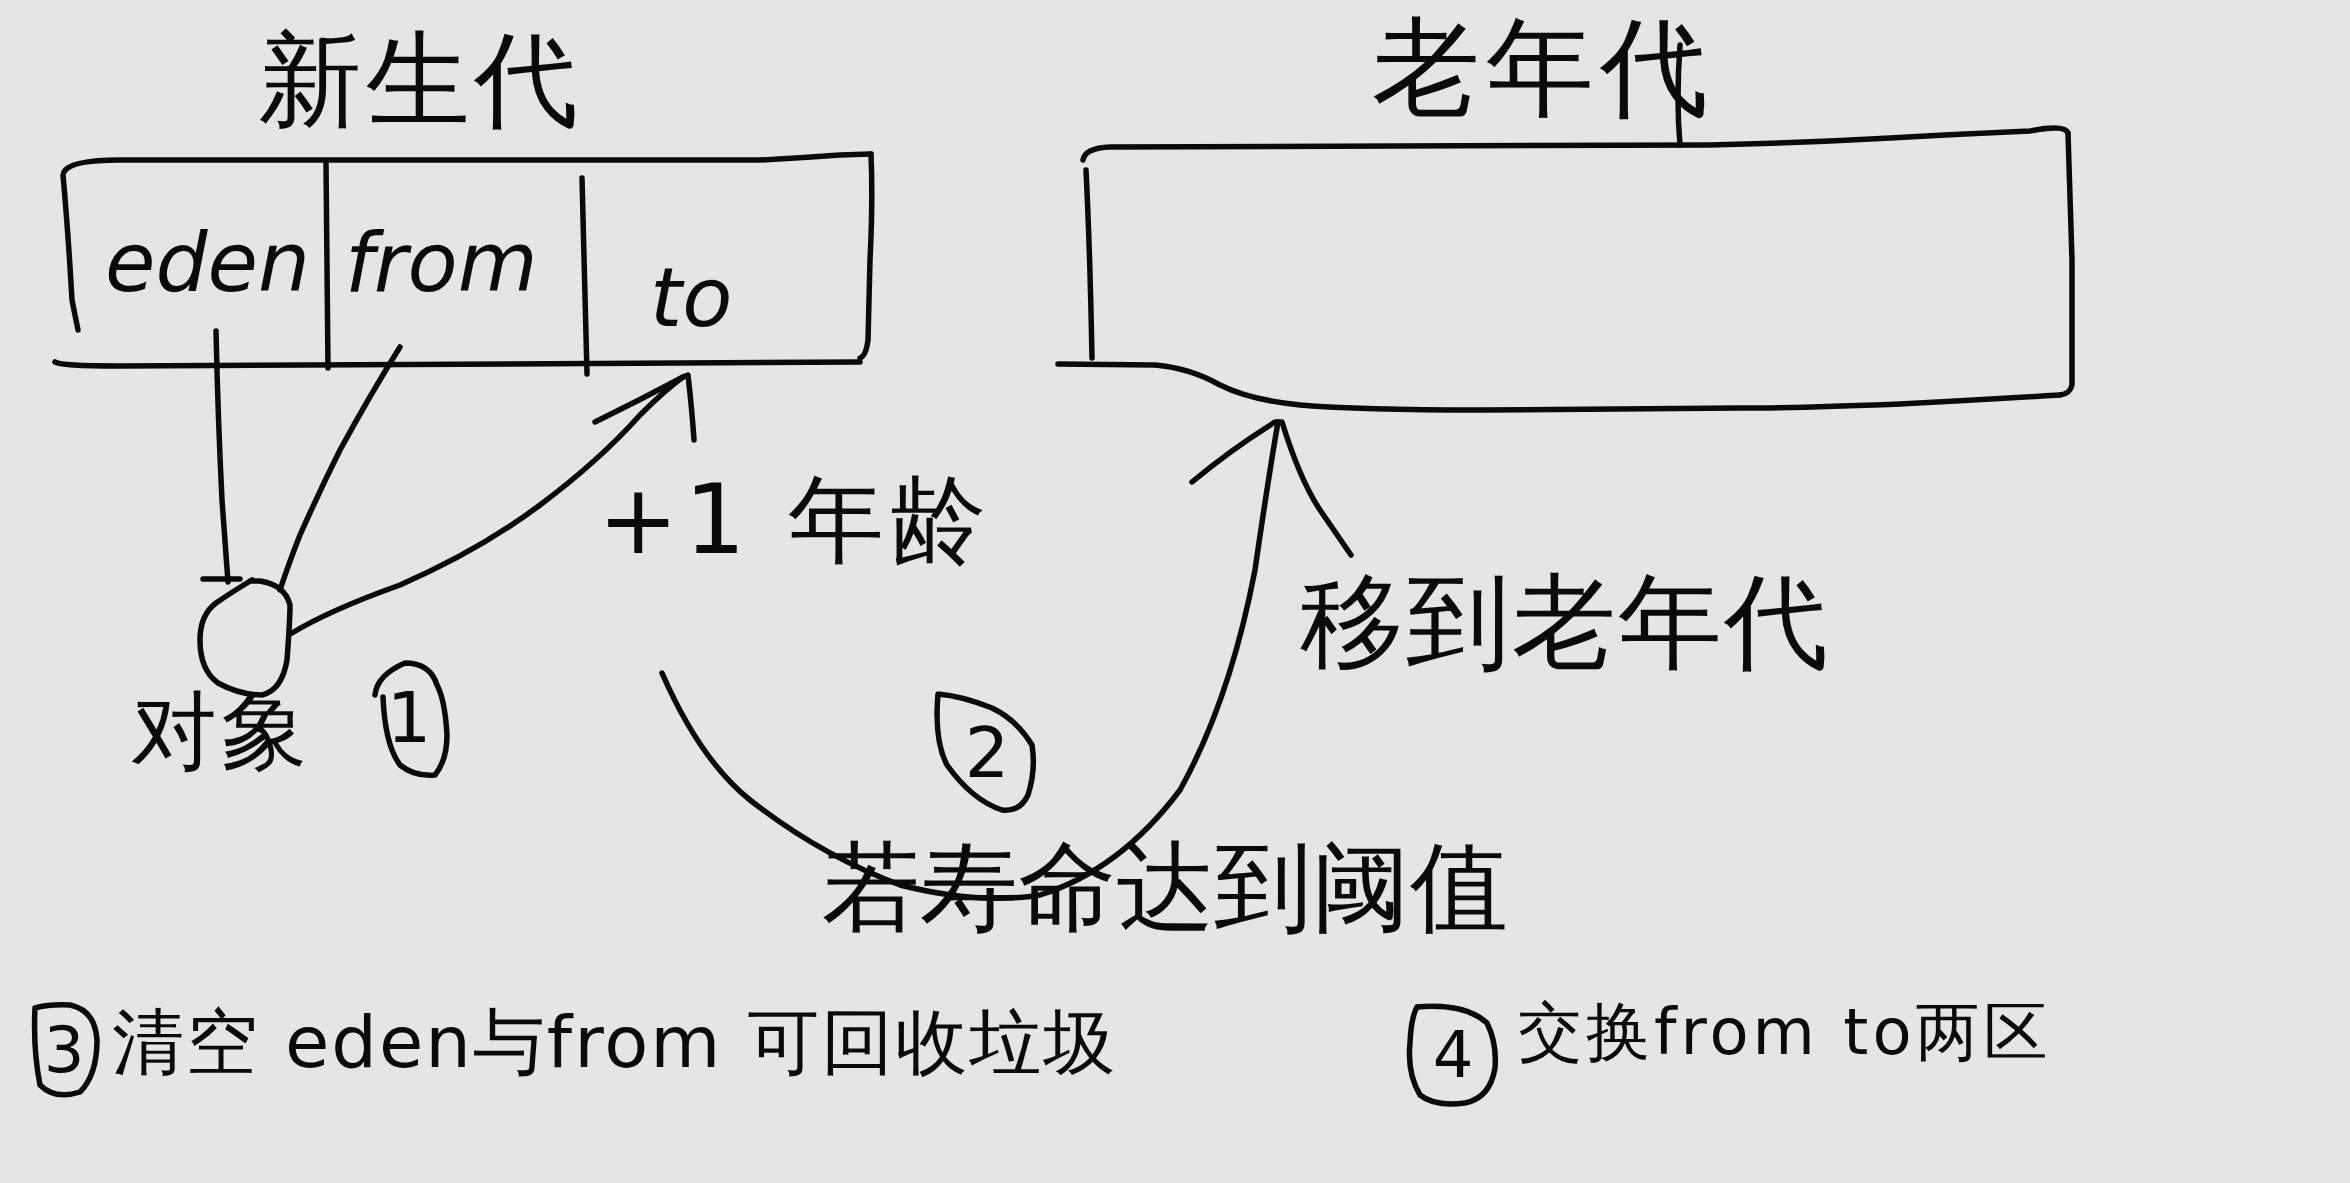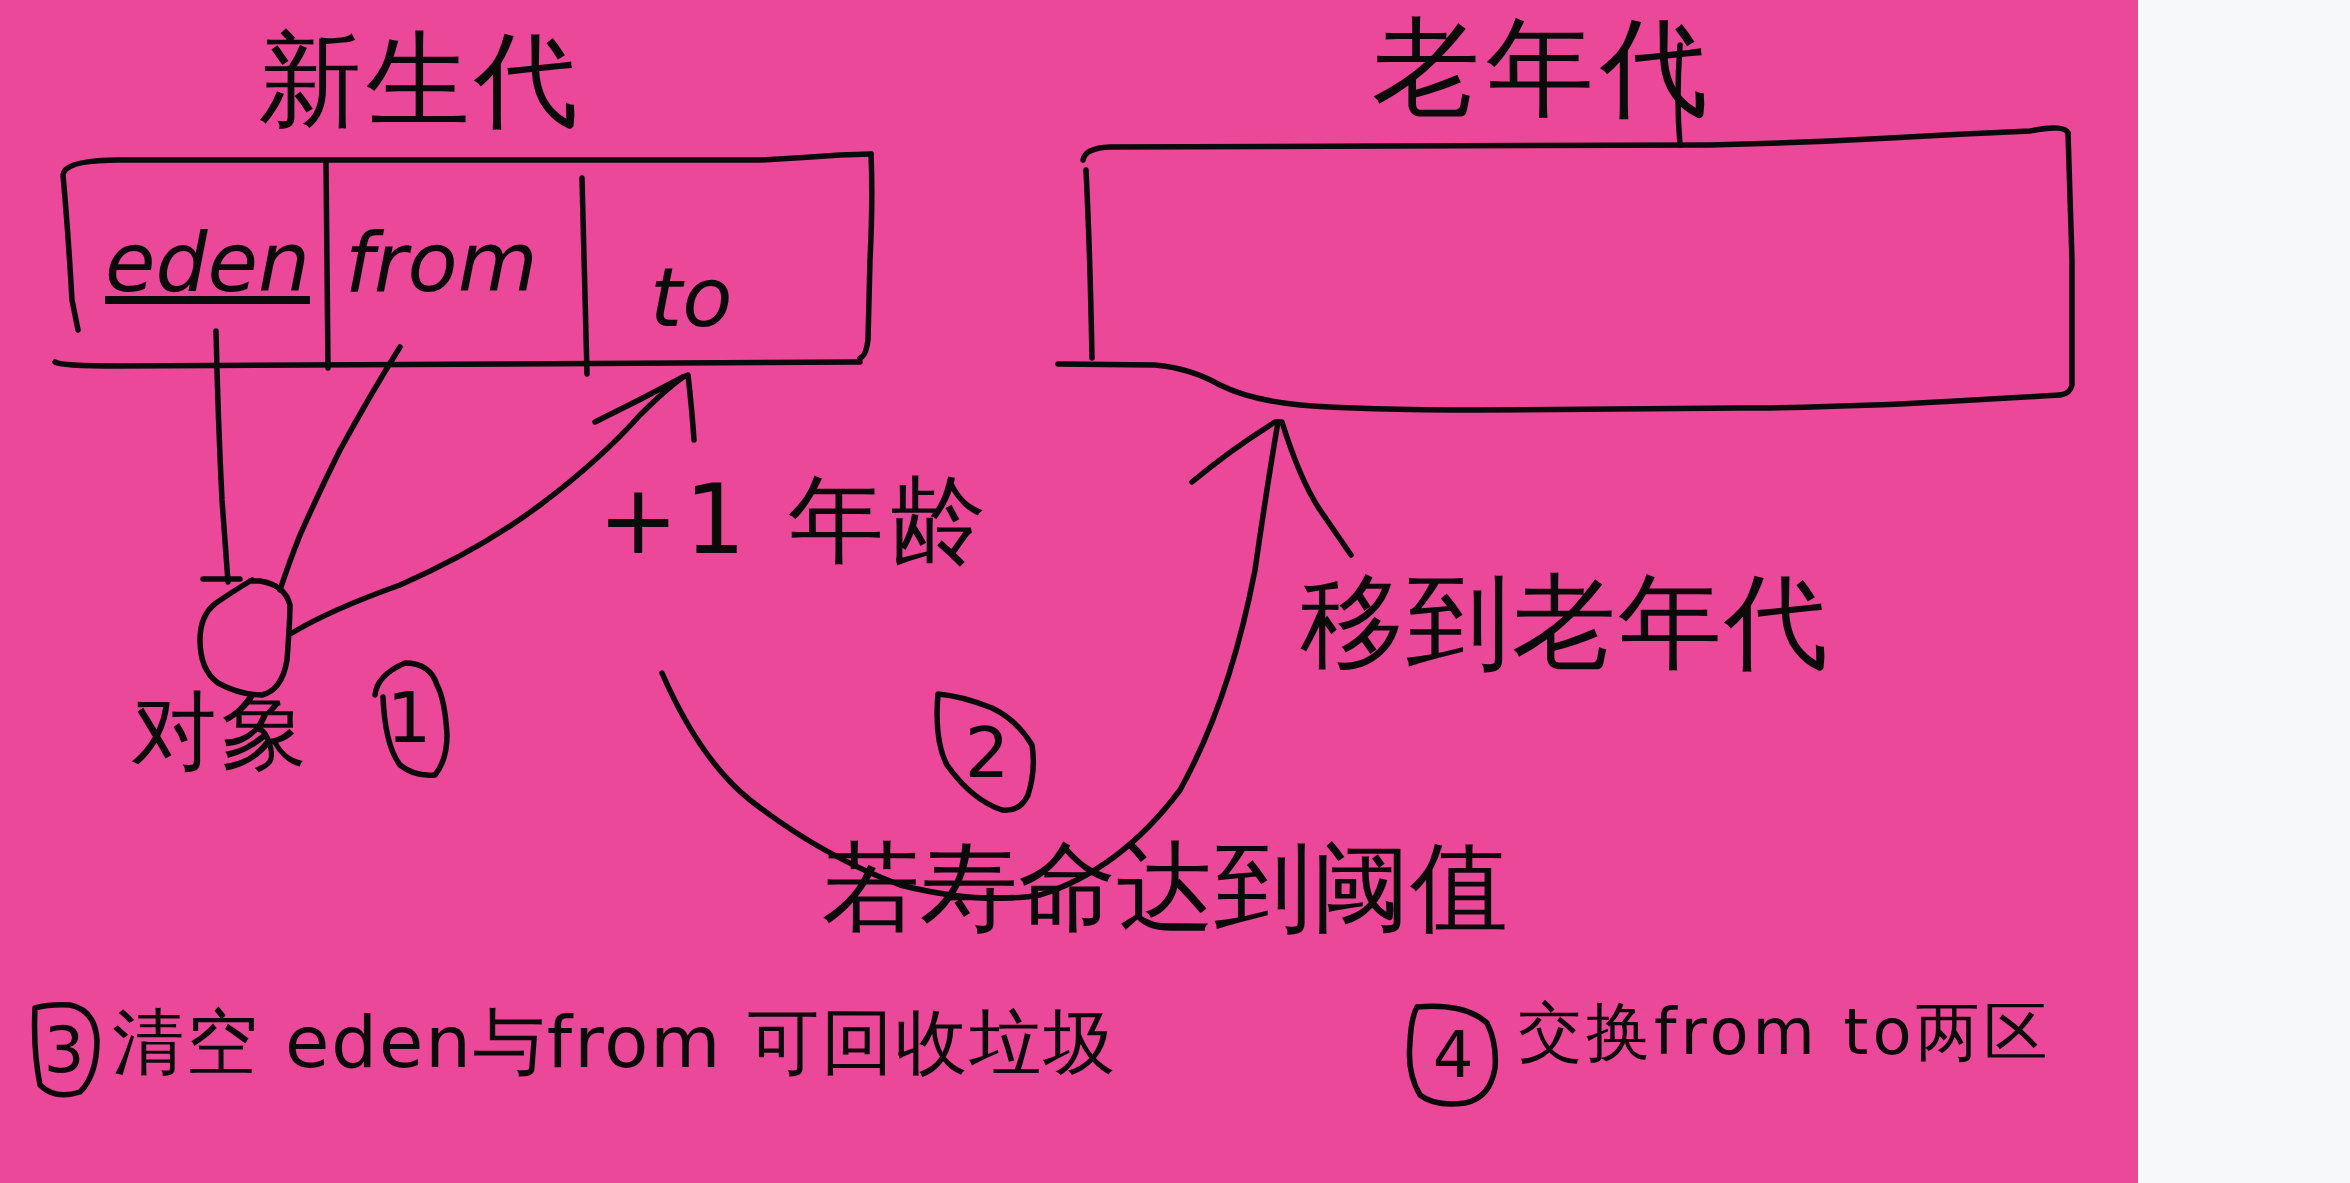--- a/index.html
+++ b/index.html
@@ -5,23 +5,23 @@
     html, body {
       margin: 0;
       padding: 0;
       width: 2350px;
       height: 1183px;
       background: #f7f8fa;
       overflow: hidden;
     }
     .canvas {
       position: relative;
-      width: 2138px;
+      width: 2350px;
       height: 1183px;
-      background: #ec4899;
+      background: #e5e5e5;
     }
     svg.strokes {
       position: absolute;
       left: 0; top: 0;
       width: 2350px; height: 1183px;
     }
     svg.strokes path, svg.strokes line, svg.strokes polyline {
       fill: none;
       stroke: #0a0a0a;
       stroke-width: 5.5;
@@ -32,21 +32,21 @@
       position: absolute;
       color: #0a0a0a;
       font-family: "DejaVu Sans", sans-serif;
       white-space: nowrap;
       line-height: 1;
       font-weight: normal;
     }
     .title-young { left: 258px; top: 28px; font-size: 104px; letter-spacing: 4px; }
     .title-old   { left: 1372px; top: 14px; font-size: 108px; letter-spacing: 6px; }
     .cell { font-size: 82px; top: 222px; font-style: italic; }
-    .cell-eden { left: 105px; text-decoration: underline; }
+    .cell-eden { left: 105px; }
     .cell-from { left: 345px; }
     .cell-to   { left: 650px; margin-top: 35px; }
     .age-label { left: 598px; top: 472px; font-size: 96px; letter-spacing: 6px; }
     .object-label { left: 131px; top: 688px; font-size: 86px; letter-spacing: 4px; }
     .move-label { left: 1292px; top: 570px; font-size: 104px; letter-spacing: 2px; margin-left: 8px; }
     .threshold-label { left: 822px; top: 838px; font-size: 98px; letter-spacing: 0px; }
     .step3-text { left: 112px; top: 1006px; font-size: 72px; letter-spacing: 2px; }
     .step4-text { left: 1518px; top: 1000px; font-size: 64px; letter-spacing: 4px; }
     .step-num {
       position: absolute;

